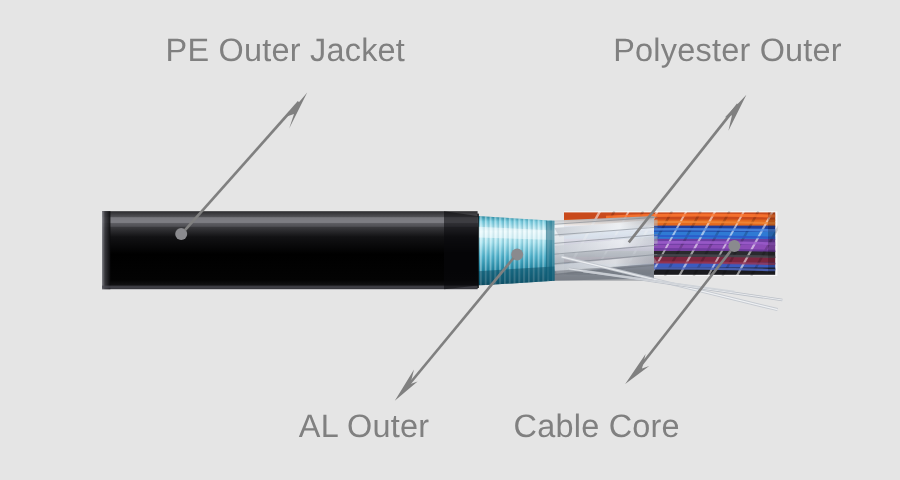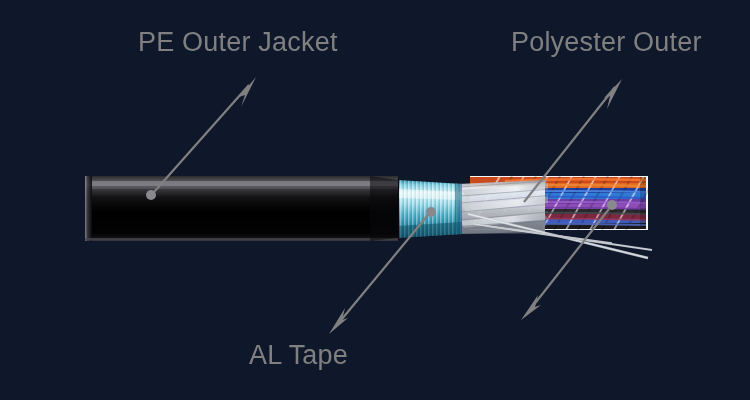--- a/index.html
+++ b/index.html
@@ -4,21 +4,21 @@
 <style>
   html, body {
     margin: 0;
     padding: 0;
     background: #ffffff;
   }
   #stage {
     position: relative;
     width: 750px;
     height: 400px;
-    background: #0f172a;
+    background: #e5e5e5;
     overflow: hidden;
     font-family: "Liberation Sans", sans-serif;
   }
   #diagram-svg {
     position: absolute;
     left: 0;
     top: 0;
     width: 750px;
     height: 400px;
   }
@@ -233,16 +233,17 @@
         <line x1="609" y1="209" x2="529" y2="311" stroke-width="2.2"></line>
         <path d="M521 320 L541 305 L535 307 L538 295 Z" stroke="none"></path>
       </g>
     </g>
   </svg>
 
   <div class="callout-label" id="label-pe-outer-jacket">PE Outer Jacket</div>
 
   <div class="callout-label" id="label-polyester-film">Polyester Outer</div>
 
-  <div class="callout-label" id="label-al-tape">AL Tape</div>
-
+  <div class="callout-label" id="label-al-tape">AL Outer</div>
+
+  <div class="callout-label" id="label-cable-core">Cable Core</div>
 
 </div>
 
 </body></html>

